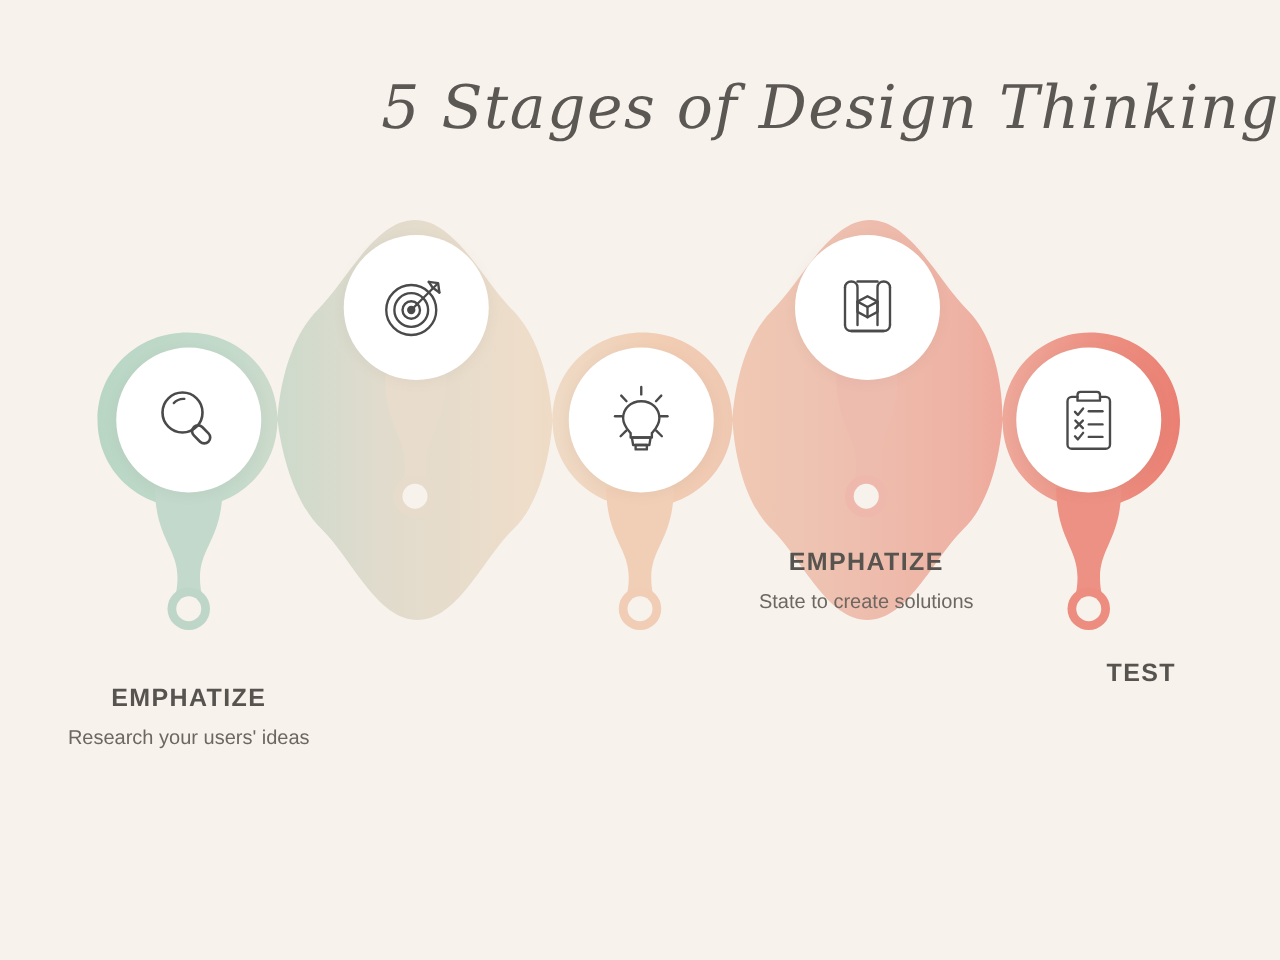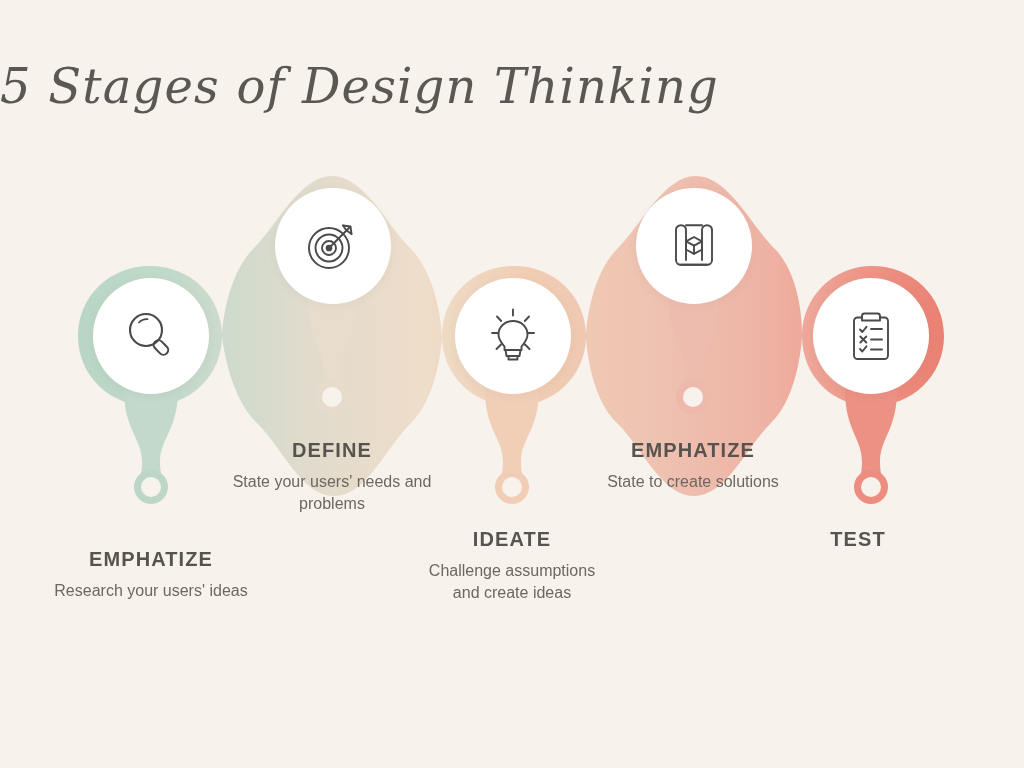--- a/index.html
+++ b/index.html
@@ -19,21 +19,21 @@
     height: 768px;
     background: #f8f2ed;
   }
 
   
   #title {
     position: absolute;
     left: 0;
     top: 58px;
     width: 1024px;
-    text-align: left;
+    text-align: right;
     font-family: "DejaVu Serif", "Liberation Serif", serif;
     font-size: 48px;
     font-weight: 400;
     font-style: italic;
     letter-spacing: 1.2px;
     color: #5b5753;
     white-space: nowrap;
   }
 
   
@@ -249,32 +249,24 @@
         <path d="M30 44.5 L41 44.5"></path>
       </svg>
     </span>
   </div>
 
   <div class="label-block" style="left:41px; top:548px; width:220px;">
     <div class="stage-title">EMPHATIZE</div>
     <div class="stage-desc">Research your users' ideas</div>
   </div>
 
-  <div class="label-block" style="left:232px; top:439px; width:200px;">
-    <div class="stage-title">DEFINE</div>
-    <div class="stage-desc">State your users' needs and problems</div>
-  </div>
-
-  <div class="label-block" style="left:427px; top:528px; width:170px;">
-    <div class="stage-title">IDEATE</div>
-    <div class="stage-desc">Challenge assumptions and create ideas</div>
-  </div>
+
 
   <div class="label-block" style="left:603px; top:439px; width:180px;">
     <div class="stage-title">EMPHATIZE</div>
     <div class="stage-desc">State to create solutions</div>
   </div>
 
-  <div class="label-block" style="left:768px; top:528px; width:180px;">
+  <div class="label-block" style="left:823px; top:528px; width:180px;">
     <div class="stage-title">TEST</div>
   </div>
 
 </div>
 
 </body></html>

